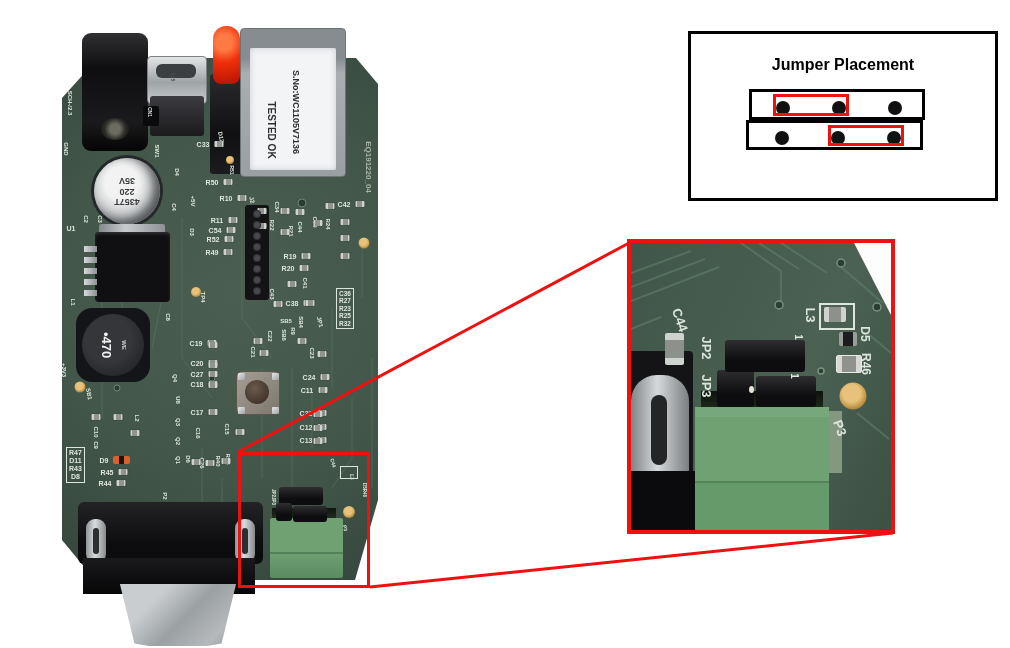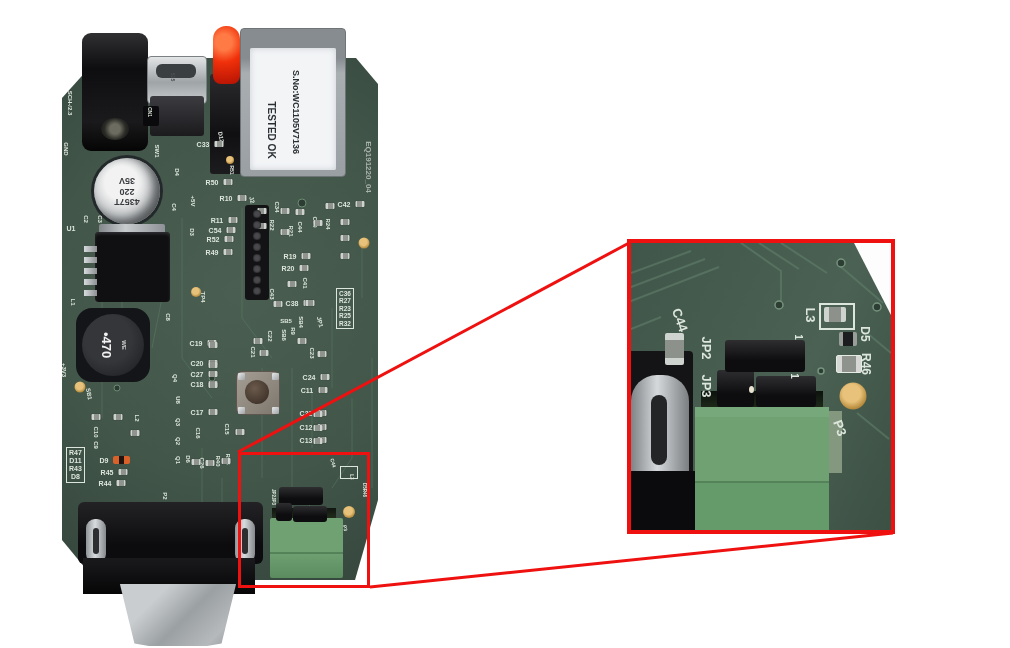--- a/index.html
+++ b/index.html
@@ -358,20 +358,37 @@
       <div class="pad" style="left: 238px; top: 373px;"></div>
       <div class="pad" style="left: 272px; top: 373px;"></div>
       <div class="pad" style="left: 238px; top: 407px;"></div>
       <div class="pad" style="left: 272px; top: 407px;"></div>
     </div>
 
   <span class="lbl" style="left:368px;top:167px;font-size:8px;color:#aab4ac;transform:translate(-50%,-50%) rotate(90deg);">EQ191220_04</span>
 
   <div class="redrect" style="left:238px;top:452px;width:132px;height:136px;"></div>
 
+  <div class="abs diag">
+    <div class="diag-title">Jumper Placement</div>
+    <div id="diagram-rows">
+        <div class="pin-row" style="left: 58px; top: 55px; width: 176px; height: 31px;">
+          <div class="dot" style="left: 31px; top: 15.5px; width: 14px; height: 14px;"></div>
+          <div class="dot" style="left: 87px; top: 15.5px; width: 14px; height: 14px;"></div>
+          <div class="dot" style="left: 143px; top: 15.5px; width: 14px; height: 14px;"></div>
+          <div class="jump-red" style="left: 21px; top: 2px; width: 76px; height: 22px;"></div>
+        </div>
+        <div class="pin-row" style="left: 55px; top: 86px; width: 177px; height: 30px;">
+          <div class="dot" style="left: 33px; top: 14.5px; width: 14px; height: 14px;"></div>
+          <div class="dot" style="left: 89px; top: 14.5px; width: 14px; height: 14px;"></div>
+          <div class="dot" style="left: 145px; top: 14.5px; width: 14px; height: 14px;"></div>
+          <div class="jump-red" style="left: 79px; top: 2px; width: 76px; height: 21px;"></div>
+        </div>
+      </div>
+  </div>
 
   <div class="abs inset">
     <svg style="position:absolute;left:0;top:0;" width="268" height="295">
       <g stroke="#63836d" stroke-width="2" fill="none" opacity="0.55">
         <path d="M0 30 L60 8"></path>
           <path d="M0 44 L74 16"></path>
           <path d="M0 58 L88 24"></path>
         <path d="M110 0 L150 28 L150 60"></path>
           <path d="M128 0 L168 26"></path>
         <path d="M150 0 L196 30"></path>

